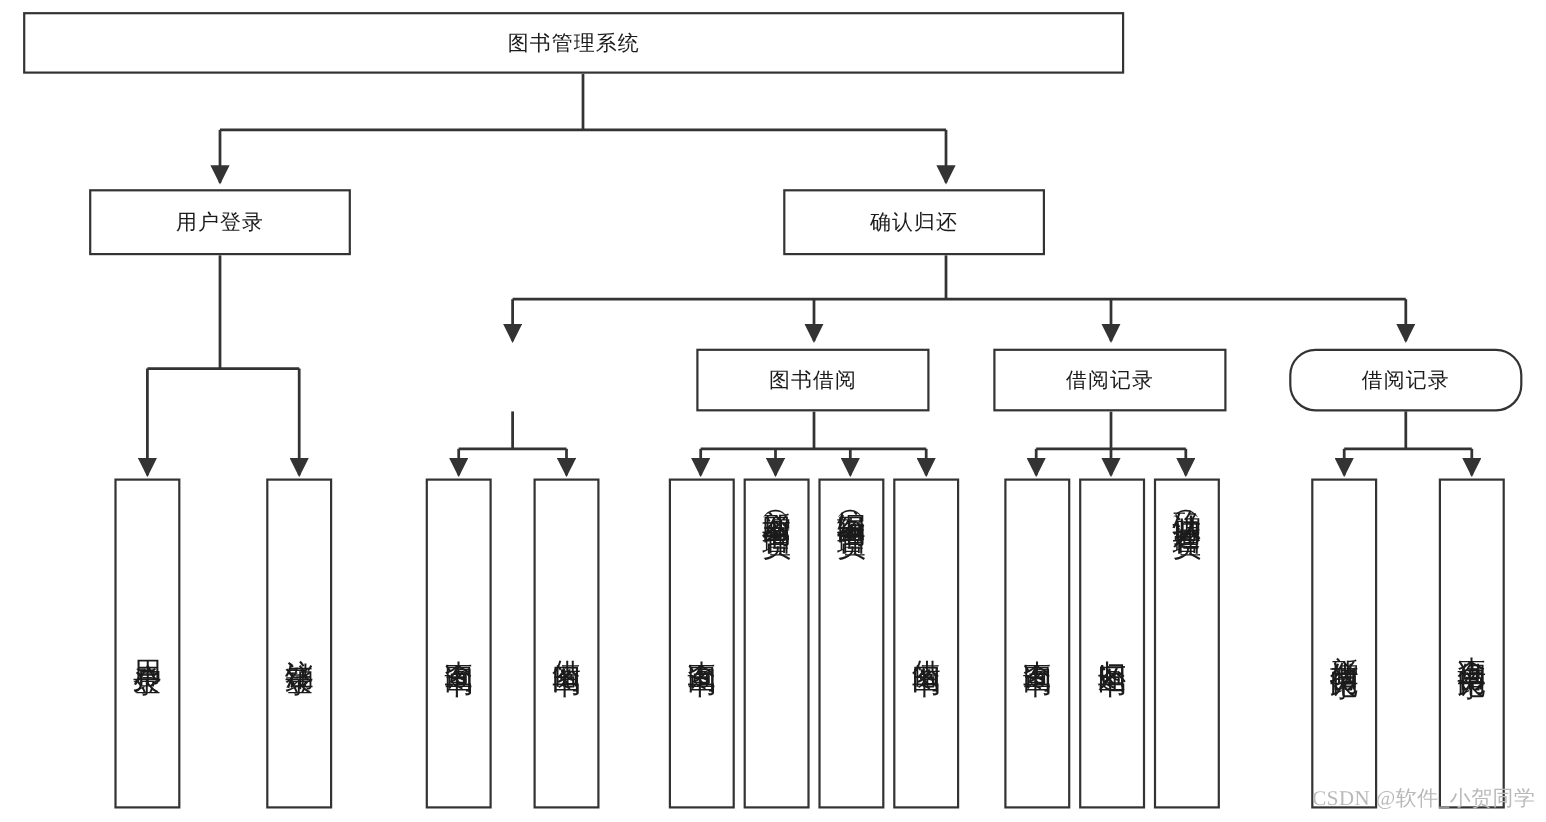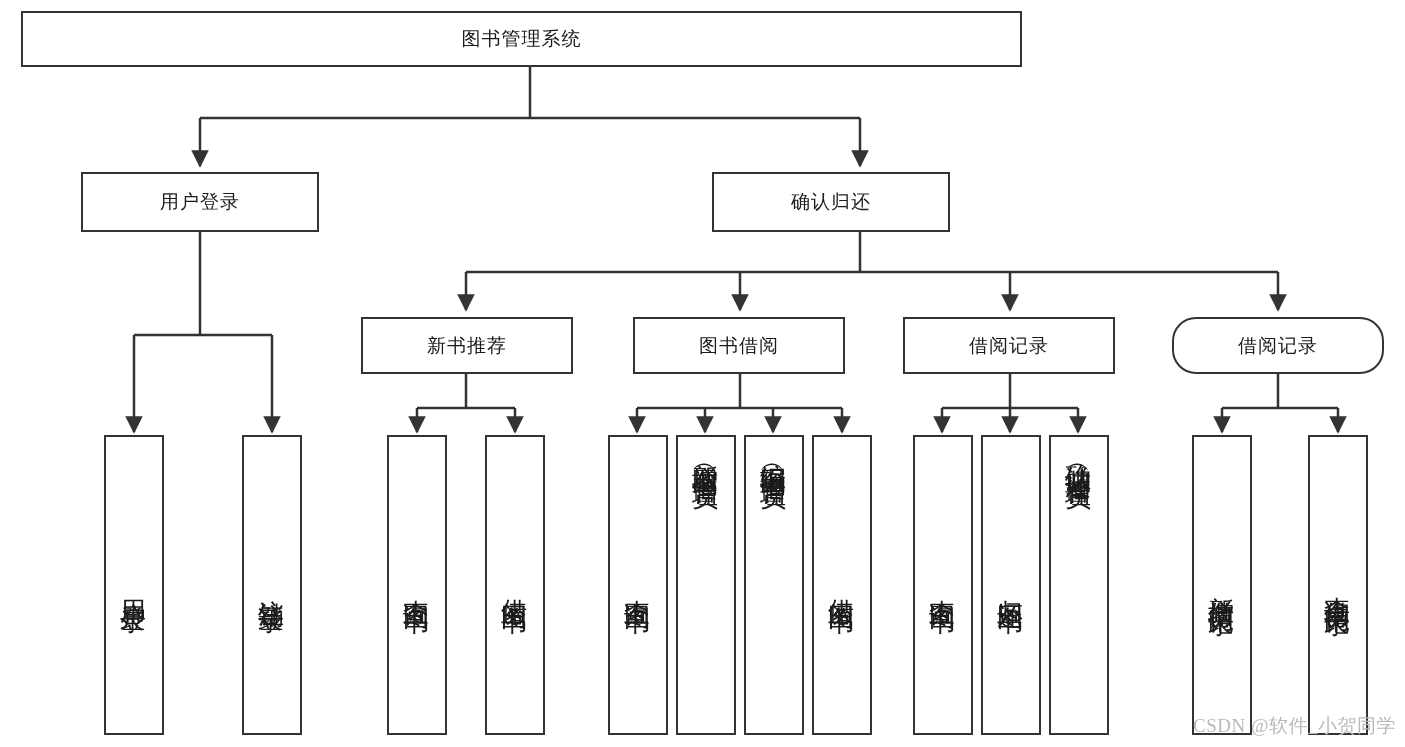--- a/index.html
+++ b/index.html
@@ -110,21 +110,20 @@
       <path d="M 1222 408 L 1222 432" marker-end="url(#arrow)"></path>
       <path d="M 1338 408 L 1338 432" marker-end="url(#arrow)"></path>
     </g>
   </svg>
 
   <div class="node horiz" style="left:21px; top:11px; width:1001px; height:56px;">图书管理系统</div>
 
   <div class="node horiz" style="left:81px; top:172px; width:238px; height:60px;">用户登录</div>
   <div class="node horiz" style="left:712px; top:172px; width:238px; height:60px;">确认归还</div>
 
-  <div class="node horiz" style="left:361px; top:317px; width:212px; height:57px;">新书推荐</div>
   <div class="node horiz" style="left:633px; top:317px; width:212px; height:57px;">图书借阅</div>
   <div class="node horiz" style="left:903px; top:317px; width:212px; height:57px;">借阅记录</div>
   <div class="node horiz" style="left:1172px; top:317px; width:212px; height:57px;border-radius:24px;">借阅记录</div>
 
   <div class="node vert" style="left:104px; top:435px; width:60px; height:300px;">用户登录</div>
   <div class="node vert" style="left:242px; top:435px; width:60px; height:300px;">注销登录</div>
 
   <div class="node vert" style="left:387px; top:435px; width:60px; height:300px;">查询图书</div>
   <div class="node vert" style="left:485px; top:435px; width:60px; height:300px;">借阅图书</div>
 

